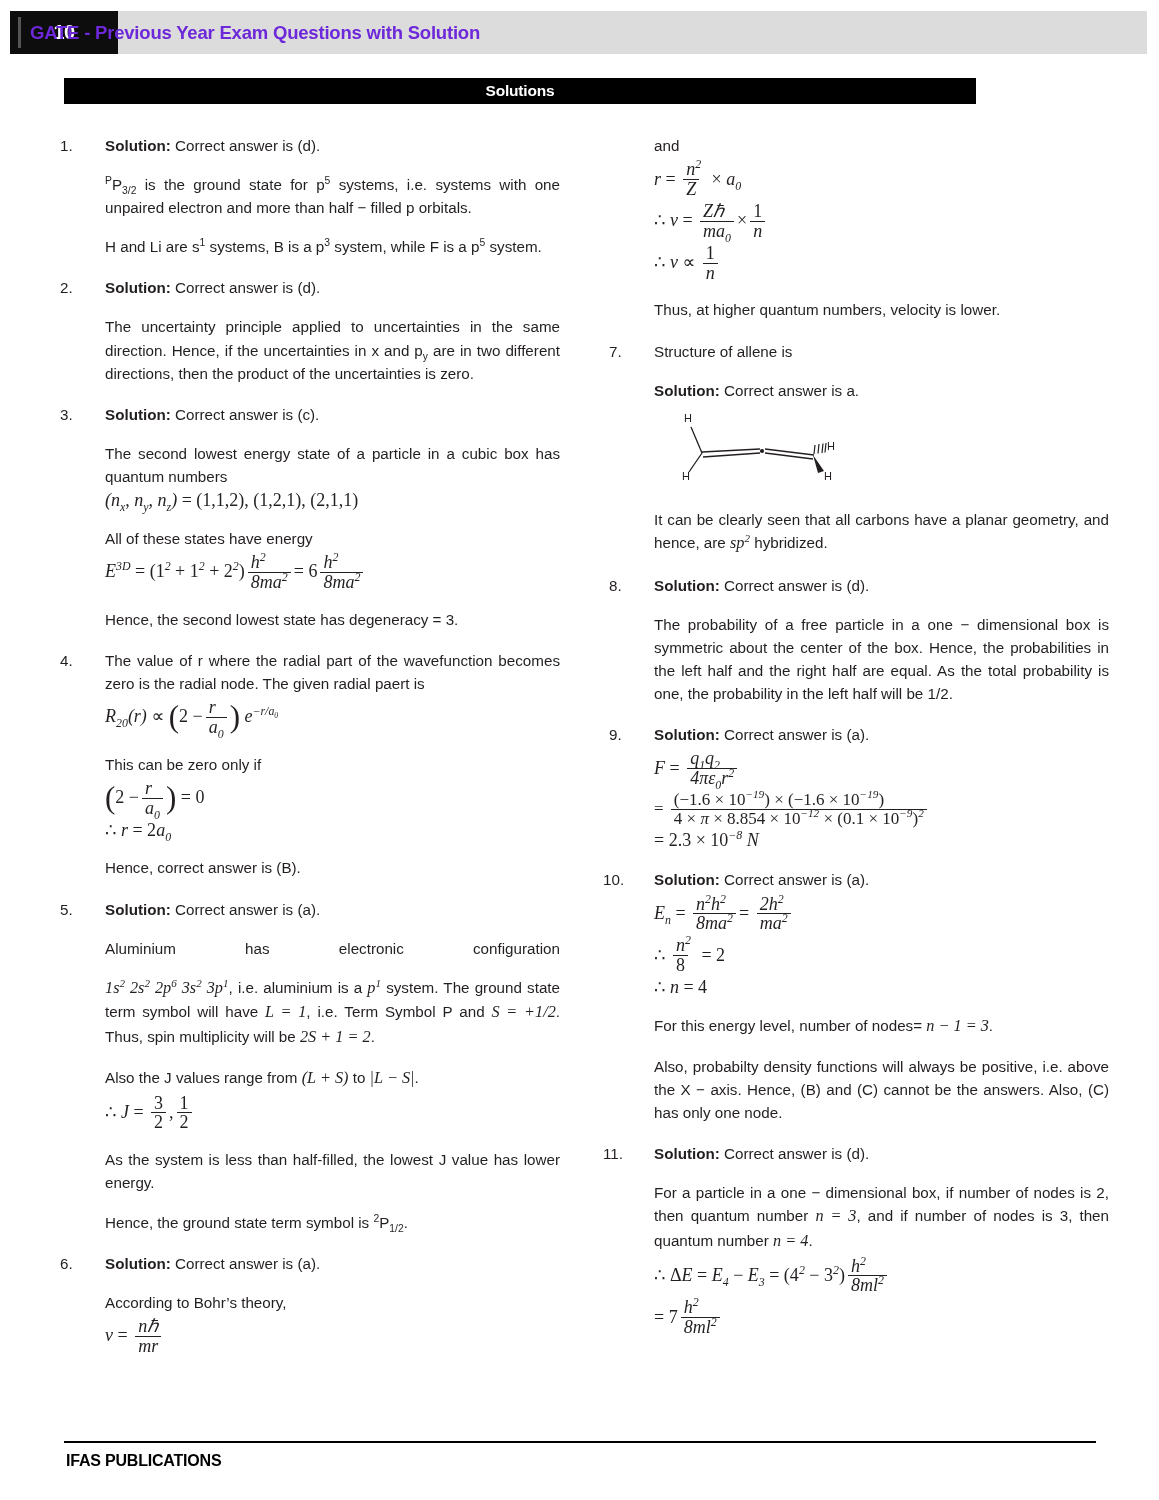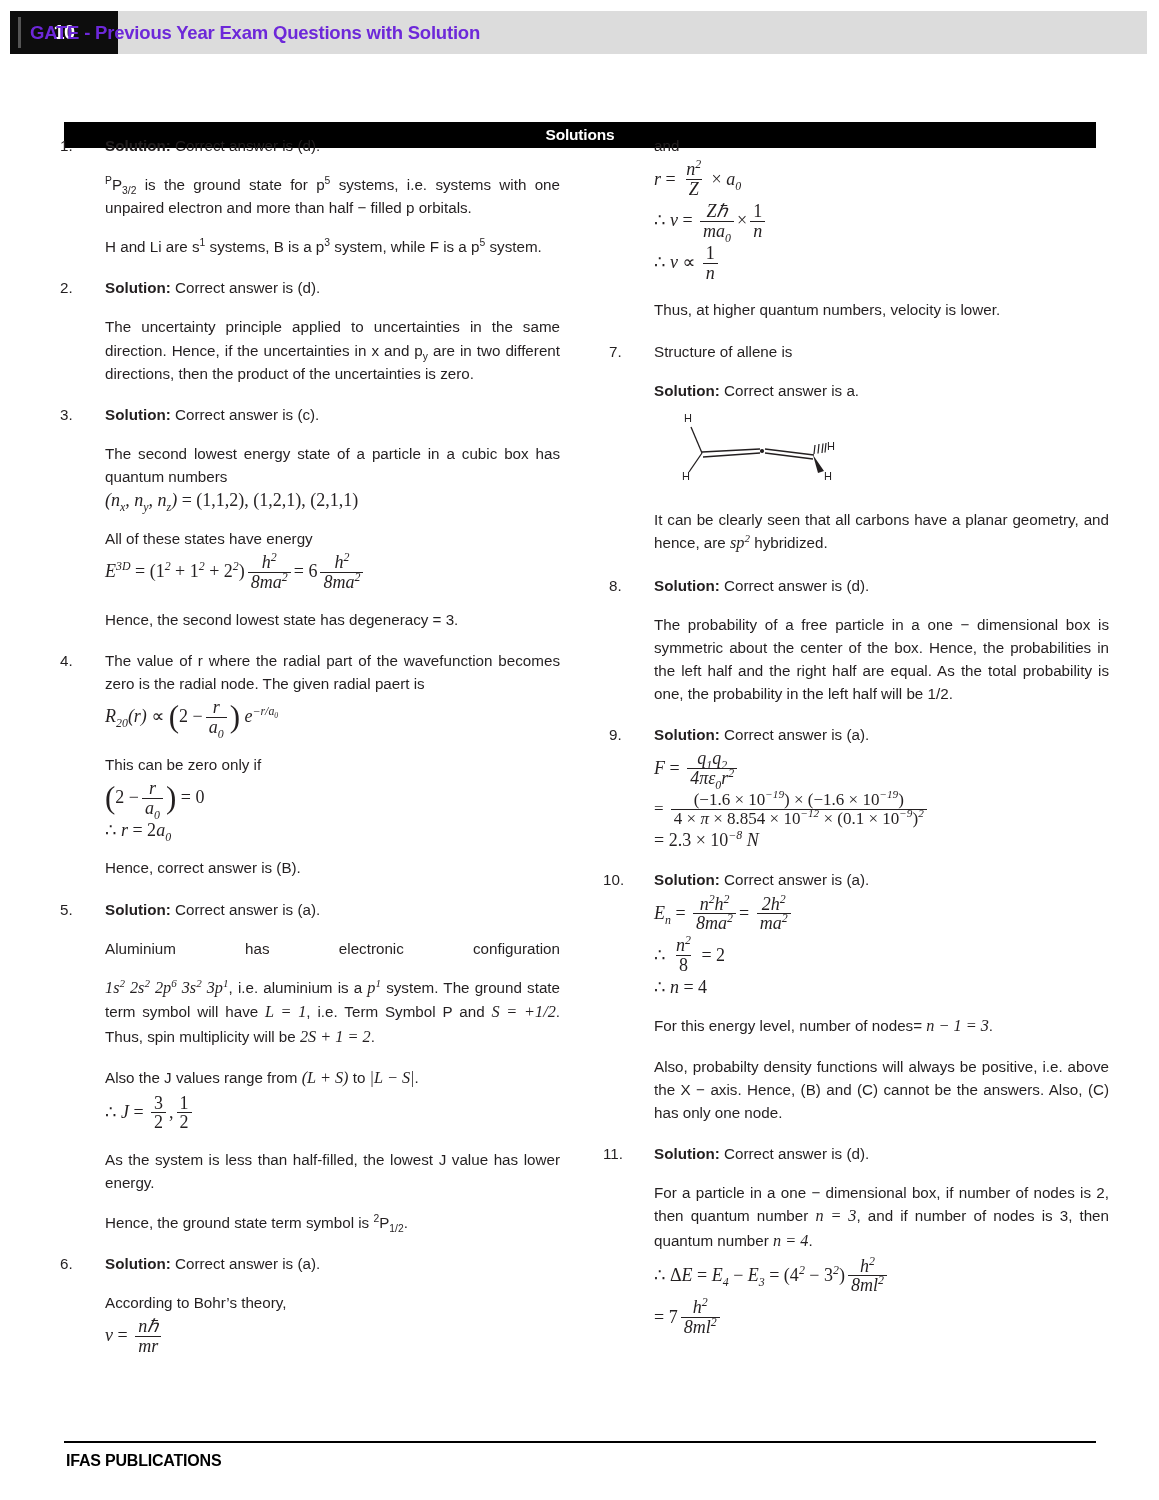--- a/index.html
+++ b/index.html
@@ -68,24 +68,23 @@
     color: #6d28d9;
     letter-spacing: -0.2px;
     white-space: nowrap;
   }
 
   
   .solutions-bar {
     position: absolute;
     top: 78px;
     left: 64px;
-    width: 1032px;
+    width: 912px;
     height: 26px;
     background: #000000;
-    margin-top: 44px;
   }
   .solutions-bar span {
     display: block;
     text-align: center;
     color: #ffffff;
     font-size: 15.5px;
     font-weight: bold;
     line-height: 26px;
     letter-spacing: -0.2px;
   }
@@ -141,21 +140,21 @@
     margin: 3px 0 3px 0;
     display: flex;
     align-items: center;
     flex-wrap: nowrap;
     line-height: 1.1;
   }
   .math .up { font-style: normal; }
   .frac {
     display: inline-flex;
     flex-direction: column;
-    align-items: center;
+    align-items: flex-start;
     vertical-align: middle;
     margin: 0 3px;
     line-height: 1.05;
   }
   .frac > .num { padding: 0 3px; }
   .frac > .den {
     padding: 0 3px;
     border-top: 1.3px solid #231f20;
   }
   sup { font-size: 0.66em; vertical-align: super; line-height: 0; font-style: normal;}

